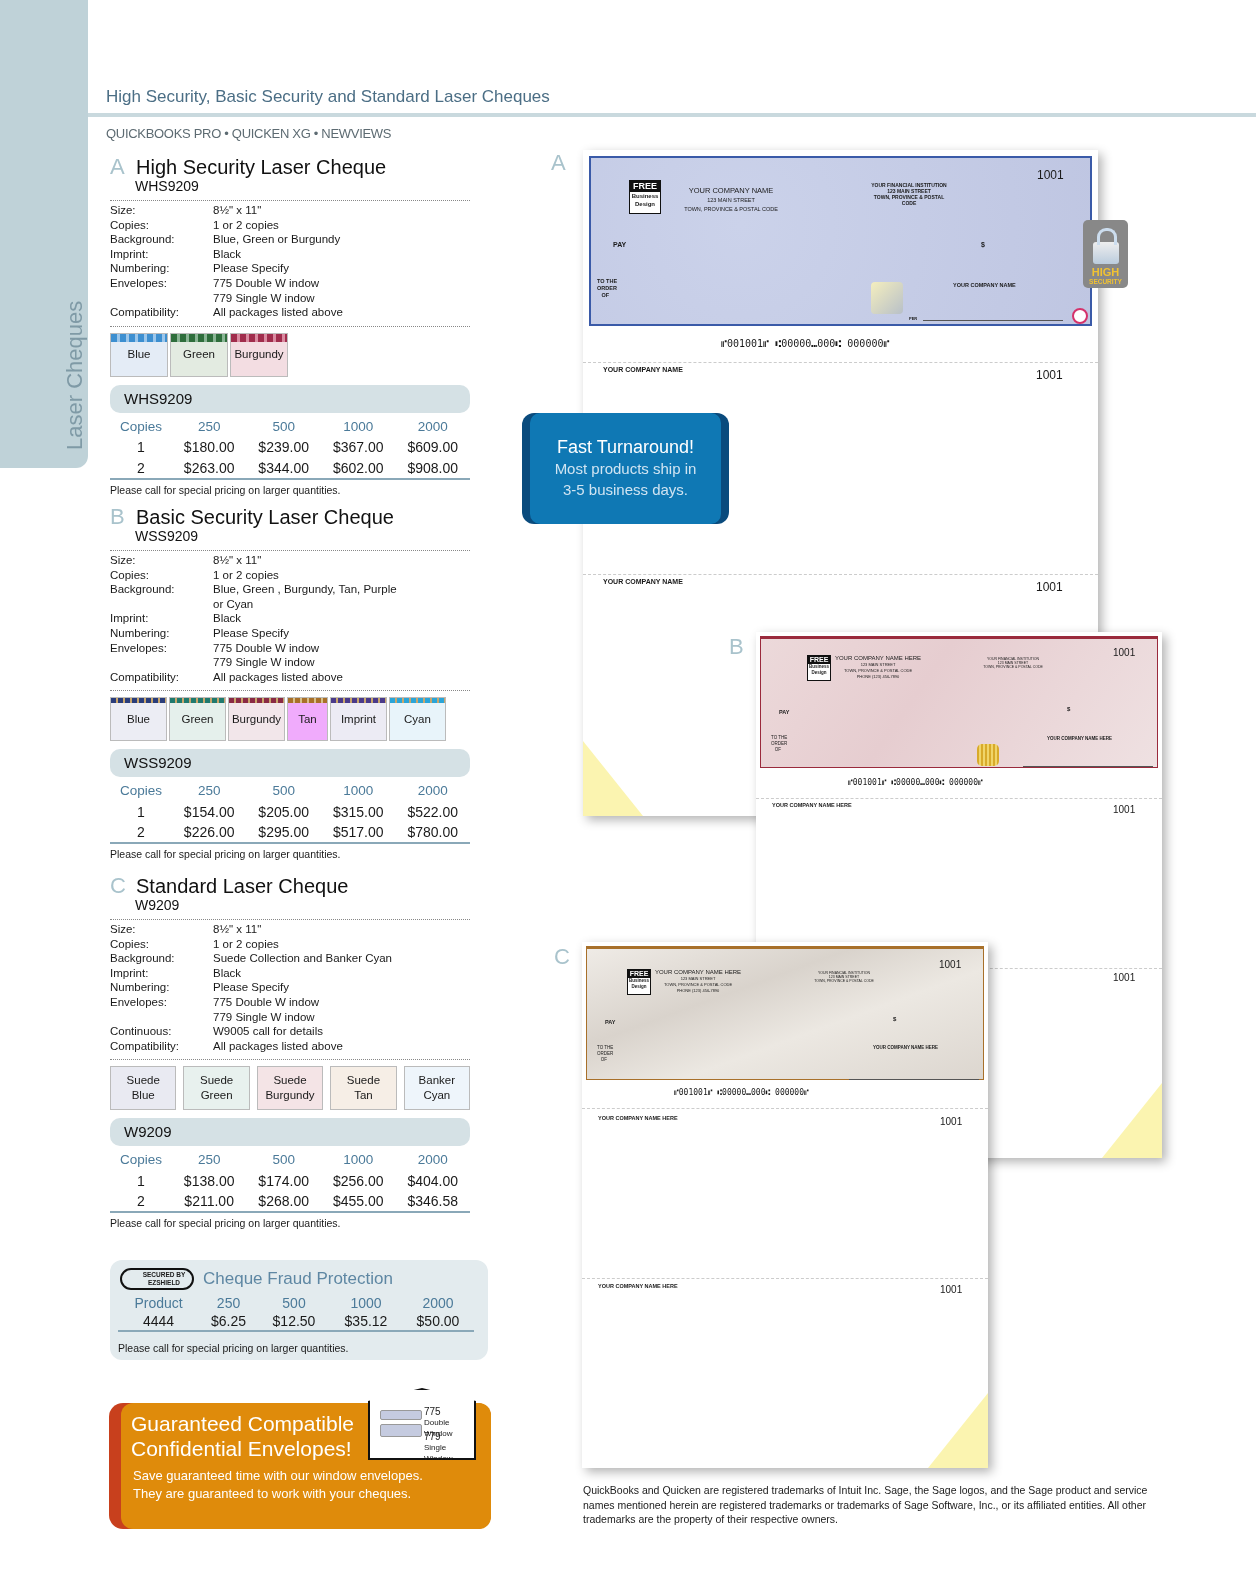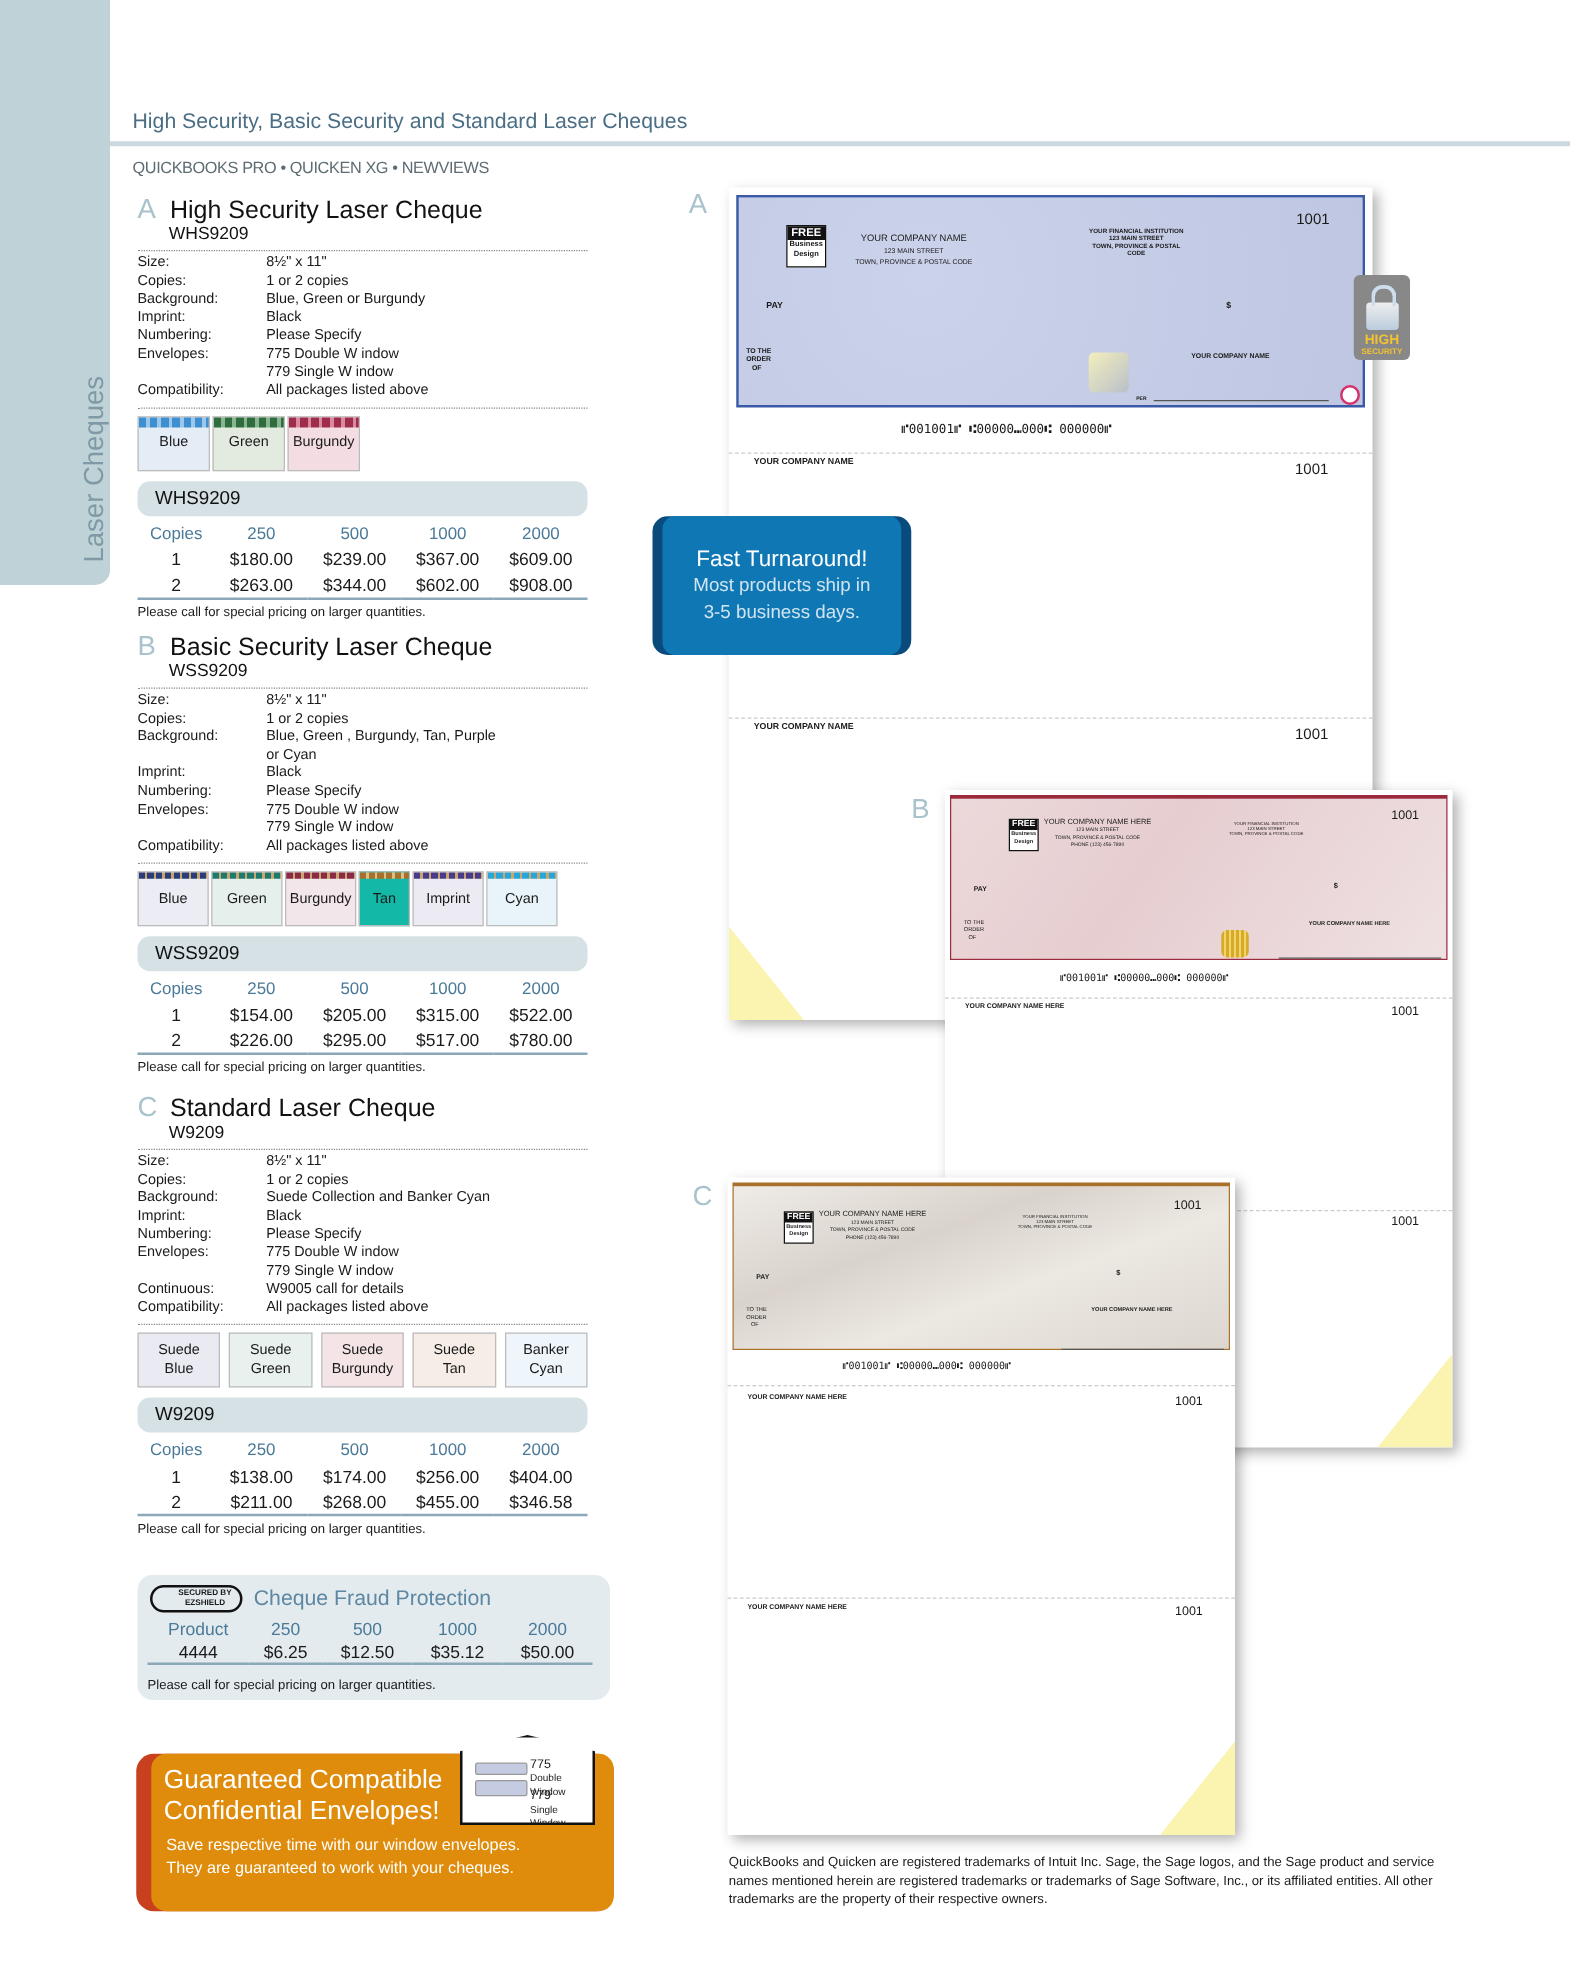--- a/index.html
+++ b/index.html
@@ -177,21 +177,21 @@
         <span>Blue</span>
       </div>
     <div class="swatch" style="width:57px;background:#e5f0ec">
         <div class="band" style="height:5px;background:repeating-linear-gradient(90deg,#1f7a6e 0 5px,#c9a66b 5px 7px)"></div>
         <span>Green</span>
       </div>
     <div class="swatch" style="width:57px;background:#f2e6ea">
         <div class="band" style="height:5px;background:repeating-linear-gradient(90deg,#8a2a44 0 5px,#c9a66b 5px 7px)"></div>
         <span>Burgundy</span>
       </div>
-    <div class="swatch" style="width:41px;background:#14b8a6">
+    <div class="swatch" style="width:41px;background:#f0abfc">
         <div class="band" style="height:5px;background:repeating-linear-gradient(90deg,#a8702a 0 5px,#d8c08b 5px 7px)"></div>
         <span>Tan</span>
       </div>
     <div class="swatch" style="width:57px;background:#ecebf4">
         <div class="band" style="height:5px;background:repeating-linear-gradient(90deg,#4a3a8a 0 5px,#c9a66b 5px 7px)"></div>
         <span>Imprint</span>
       </div>
     <div class="swatch" style="width:57px;background:#e8f4fa">
         <div class="band" style="height:5px;background:repeating-linear-gradient(90deg,#2aa5d8 0 5px,#c9a66b 5px 7px)"></div>
         <span>Cyan</span>
@@ -320,21 +320,21 @@
           <td>$50.00</td>
         </tr>
   </tbody>
     </table>
   <div class="note">Please call for special pricing on larger quantities.</div>
 </div>
 
 <div class="env-promo">
   <div class="inner">
     <div class="h"><span>Guaranteed Compatible</span><br><span>Confidential Envelopes!</span></div>
-    <div class="p"><span>Save respective time with our window envelopes.</span><br><span>They are guaranteed to work with your cheques.</span></div>
+    <div class="p"><span>Save guaranteed time with our window envelopes.</span><br><span>They are guaranteed to work with your cheques.</span></div>
   </div>
 </div>
 <div class="envelope">
   <div class="w" style="top:20px"></div>
   <div class="w" style="top:34px;height:13px"></div>
   <div class="t" style="top:16px"><span>775</span><small>Double Window</small></div>
   <div class="t" style="top:41px"><span>779</span><small>Single Window</small></div>
 </div>
 
 <div class="letter-big" style="left:551px;top:150px">A</div>

